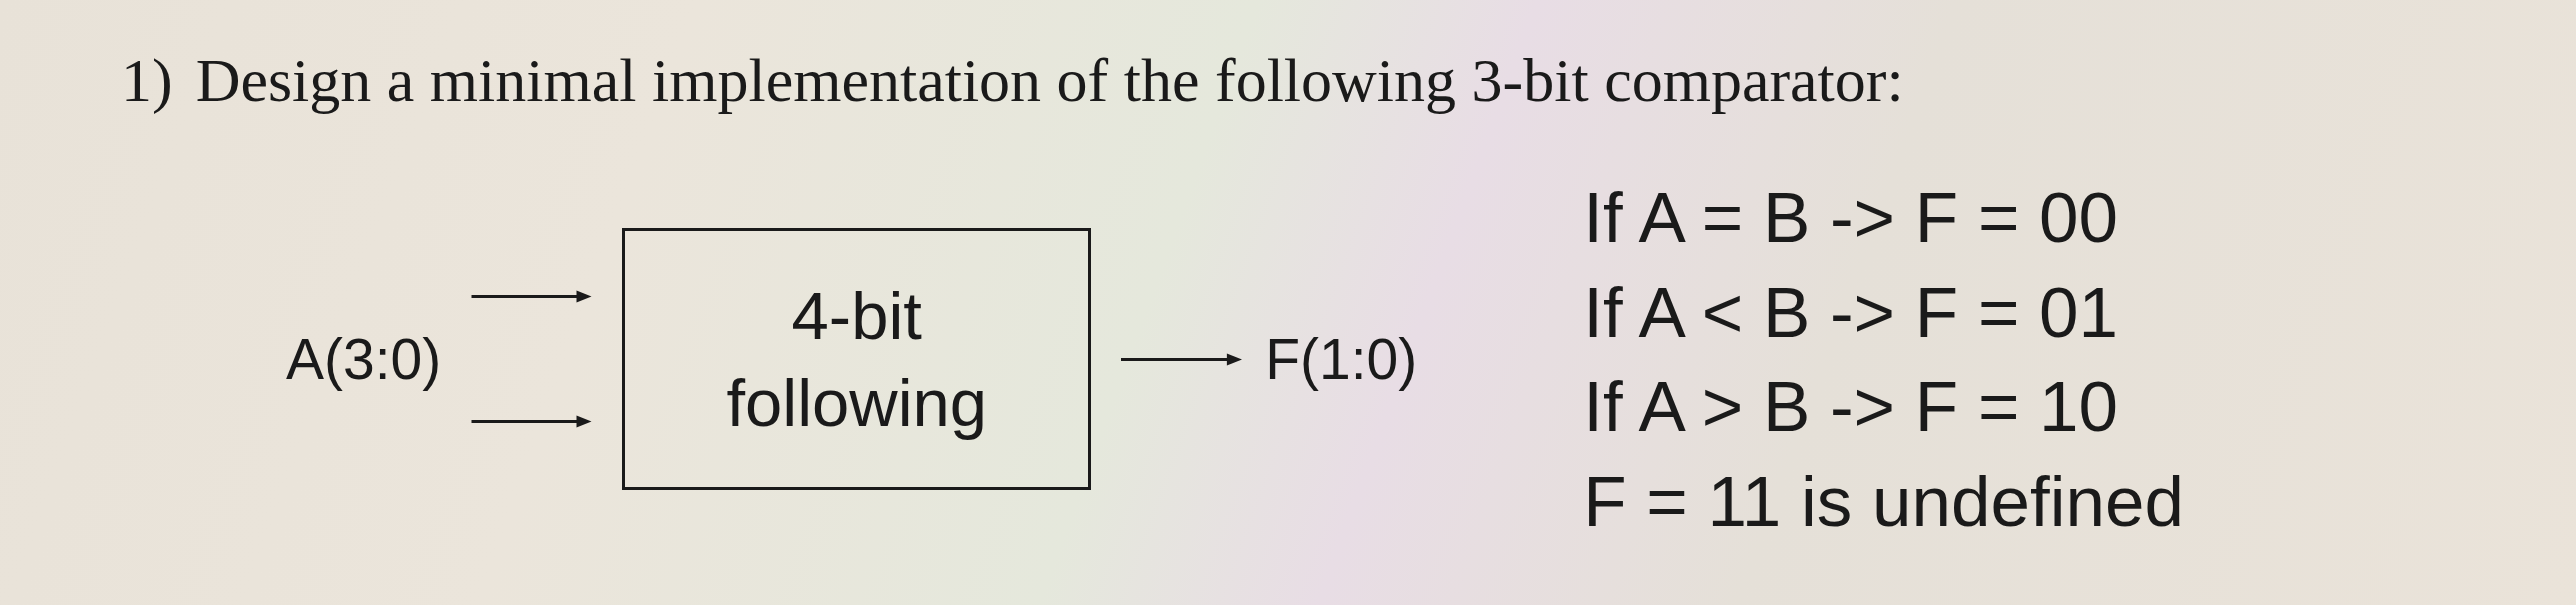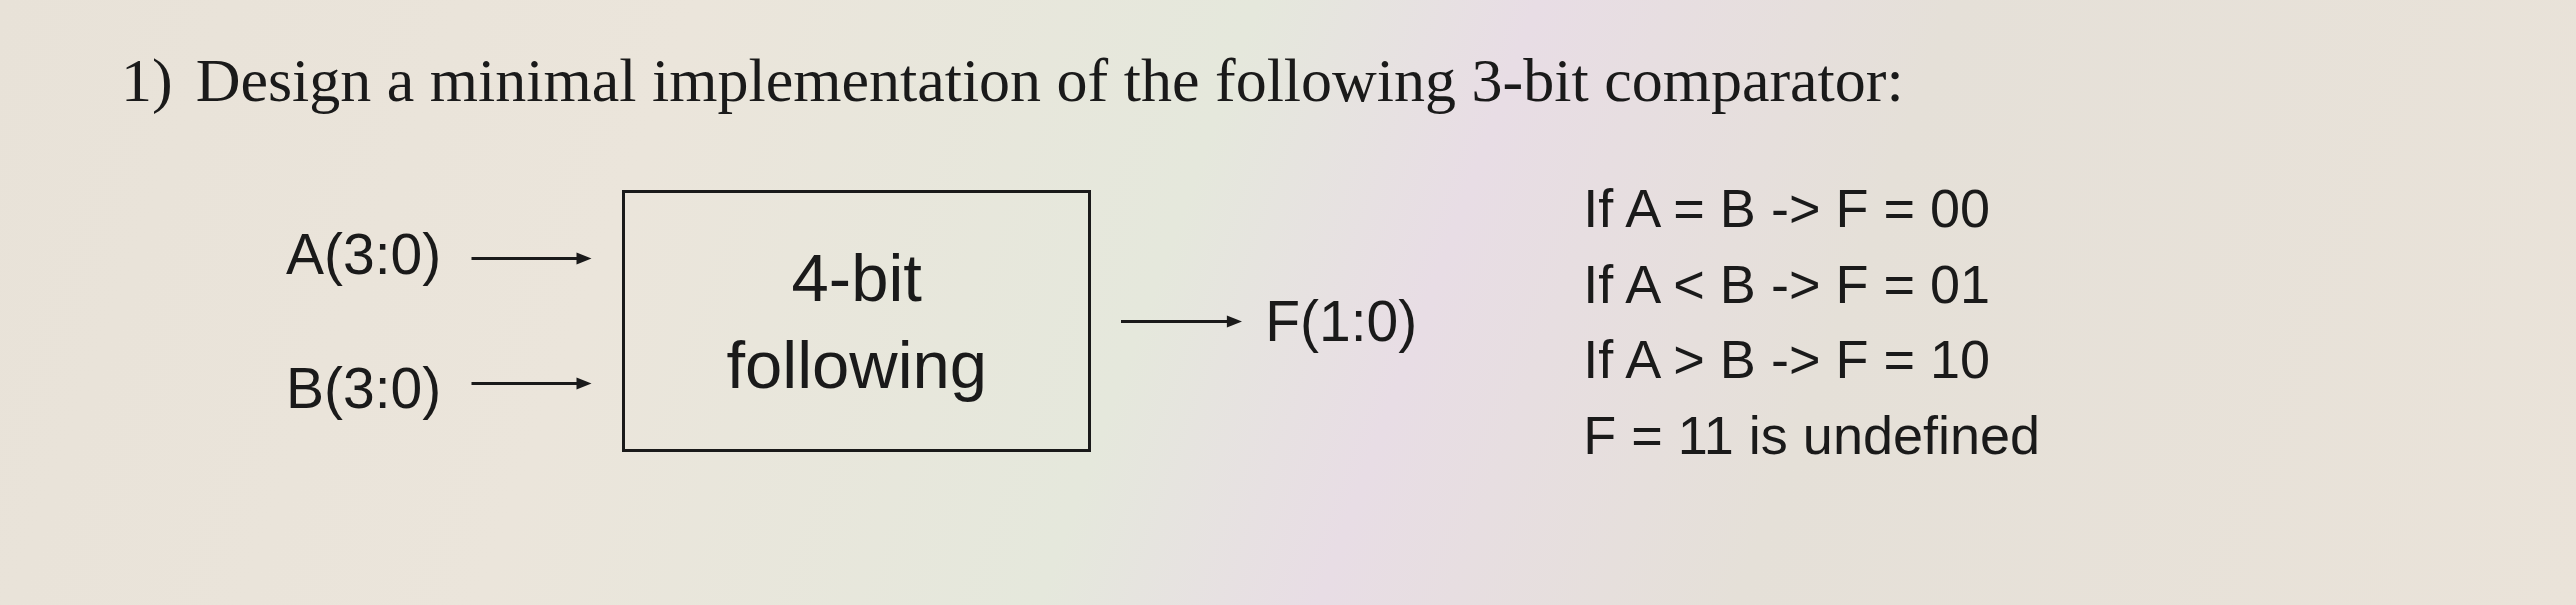--- a/index.html
+++ b/index.html
@@ -93,42 +93,41 @@
       text-align: center;
     }
     .conditions-column {
       display: flex;
       flex-direction: column;
       gap: 13.6px;
       margin-left: 136px;
     }
     .condition-line {
       font-family: Arial, Helvetica, sans-serif;
-      font-size: 54px;
+      font-size: 71px;
       white-space: nowrap;
     }
     .output-section {
       display: flex;
       align-items: center;
       gap: 23px;
     }
   </style>
 </head>
 <body>
 
 <div class="question-header">
   <span class="question-number">1)</span>
   <span class="question-text">Design a minimal implementation of the following 3-bit comparator:</span>
 </div>
 
 <div class="diagram-row">
 
   <div class="inputs-column">
     <span class="signal-label">A(3:0)</span>
-    <span class="signal-label">B(3:0)</span>
   </div>
 
   <div class="arrow-column">
     <div class="arrow">
       <svg viewBox="0 0 160 20">
         <line x1="0" y1="10" x2="145" y2="10" stroke="#1a1a1a" stroke-width="4"></line>
         <polygon points="160,10 140,2 140,18" fill="#1a1a1a"></polygon>
       </svg>
     </div>
     <div class="arrow">

